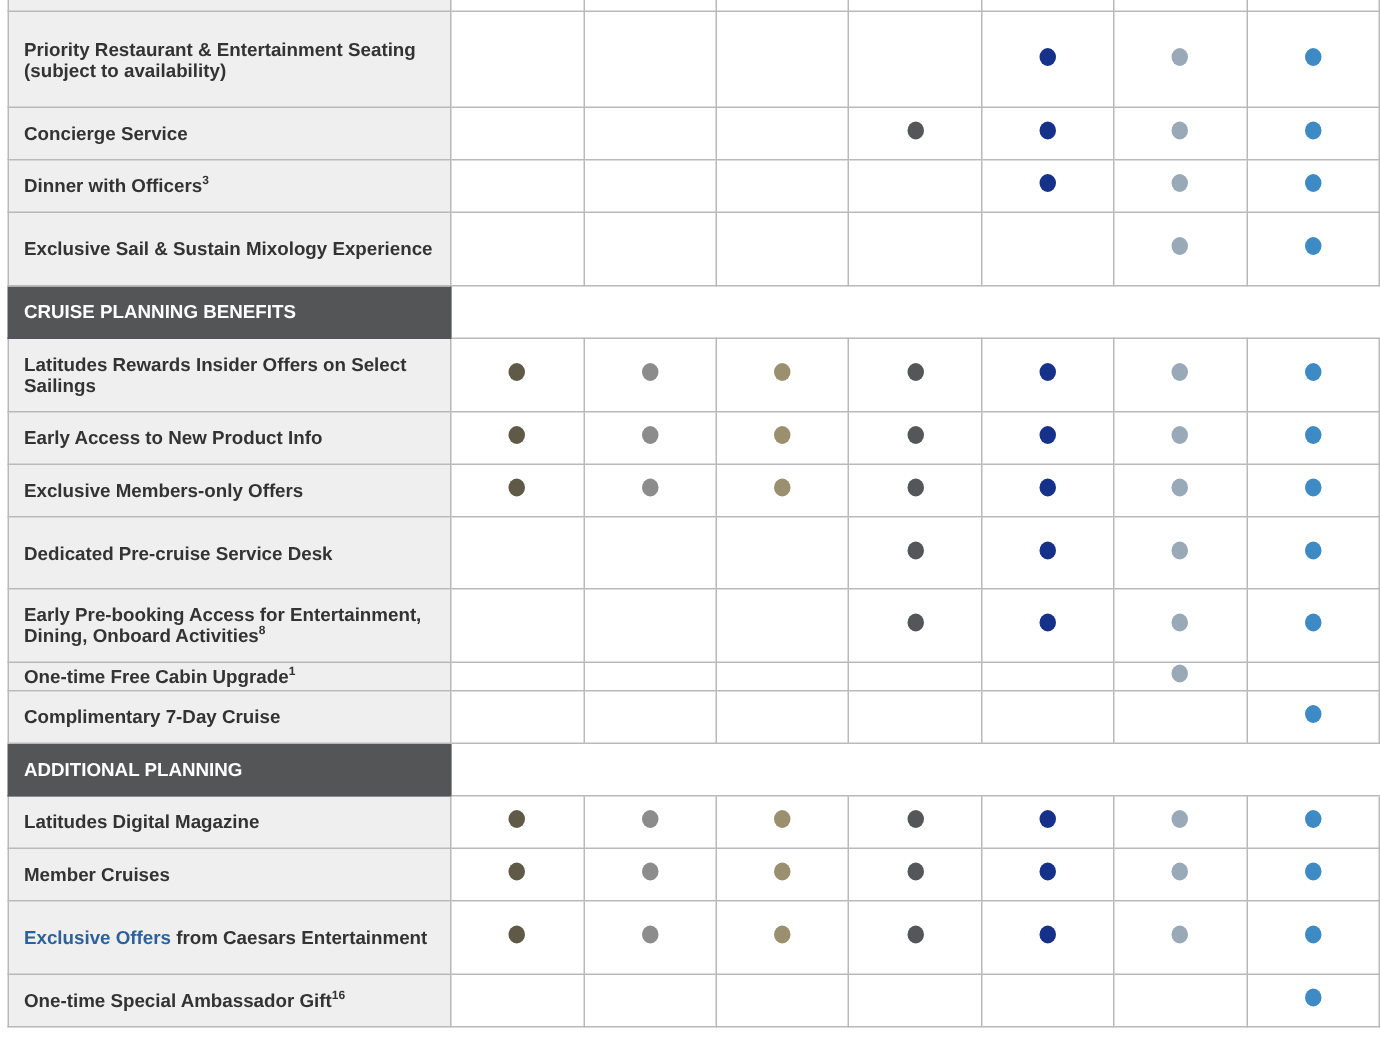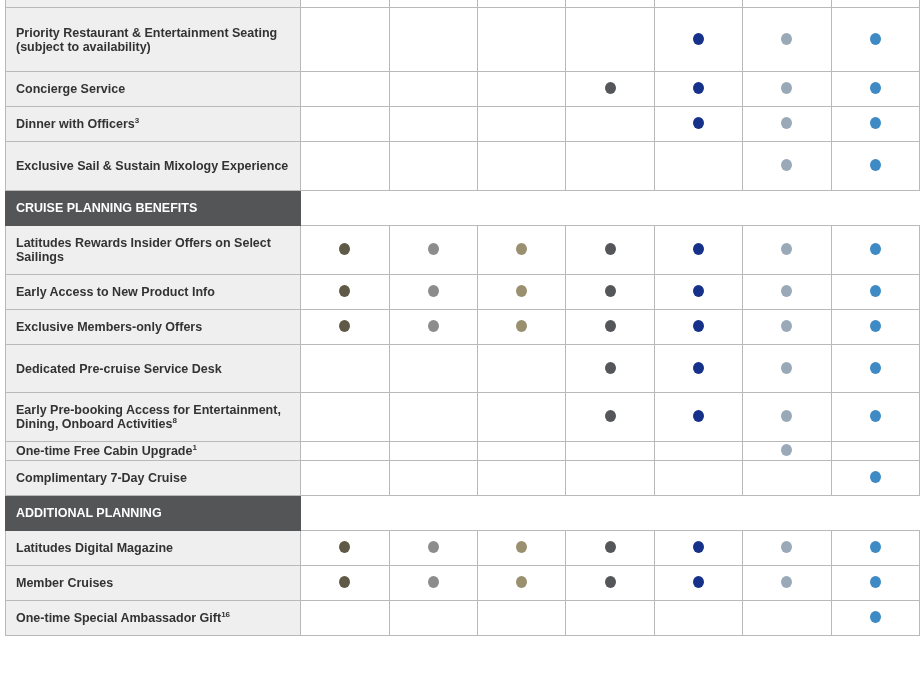--- a/index.html
+++ b/index.html
@@ -161,20 +161,30 @@
       <tr style="height: 35px;">
         <td class="label"><span style="white-space: pre-line;">Member Cruises</span></td>
         <td class="cell"><span class="dot" style="background: rgb(95, 89, 71);"></span></td>
         <td class="cell"><span class="dot" style="background: rgb(140, 140, 140);"></span></td>
         <td class="cell"><span class="dot" style="background: rgb(154, 144, 112);"></span></td>
         <td class="cell"><span class="dot" style="background: rgb(85, 86, 89);"></span></td>
         <td class="cell"><span class="dot" style="background: rgb(22, 49, 138);"></span></td>
         <td class="cell"><span class="dot" style="background: rgb(154, 169, 184);"></span></td>
         <td class="cell"><span class="dot" style="background: rgb(62, 138, 196);"></span></td>
       </tr>
+      <tr style="height: 49px;">
+        <td class="label"><span class="link">Exclusive Offers</span><span style="white-space: pre-line;"> from Caesars Entertainment</span></td>
+        <td class="cell"><span class="dot" style="background: rgb(95, 89, 71);"></span></td>
+        <td class="cell"><span class="dot" style="background: rgb(140, 140, 140);"></span></td>
+        <td class="cell"><span class="dot" style="background: rgb(154, 144, 112);"></span></td>
+        <td class="cell"><span class="dot" style="background: rgb(85, 86, 89);"></span></td>
+        <td class="cell"><span class="dot" style="background: rgb(22, 49, 138);"></span></td>
+        <td class="cell"><span class="dot" style="background: rgb(154, 169, 184);"></span></td>
+        <td class="cell"><span class="dot" style="background: rgb(62, 138, 196);"></span></td>
+      </tr>
       <tr style="height: 35px;">
         <td class="label"><span style="white-space: pre-line;">One-time Special Ambassador Gift</span><sup>16</sup></td>
         <td class="cell"></td>
         <td class="cell"></td>
         <td class="cell"></td>
         <td class="cell"></td>
         <td class="cell"></td>
         <td class="cell"></td>
         <td class="cell"><span class="dot" style="background: rgb(62, 138, 196);"></span></td>
       </tr>

